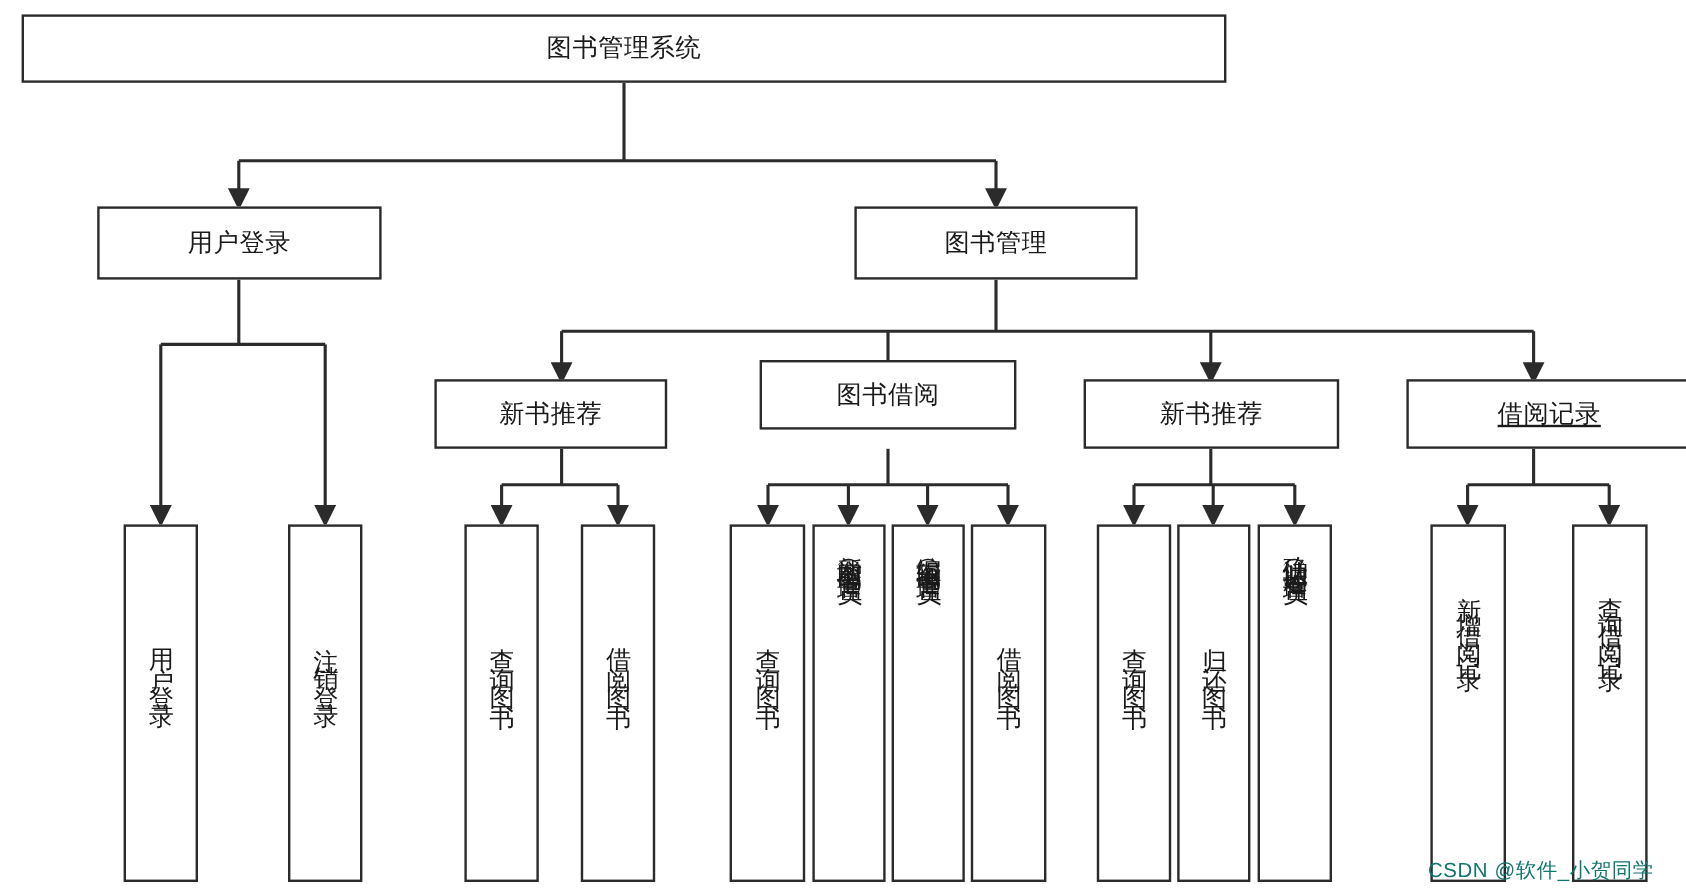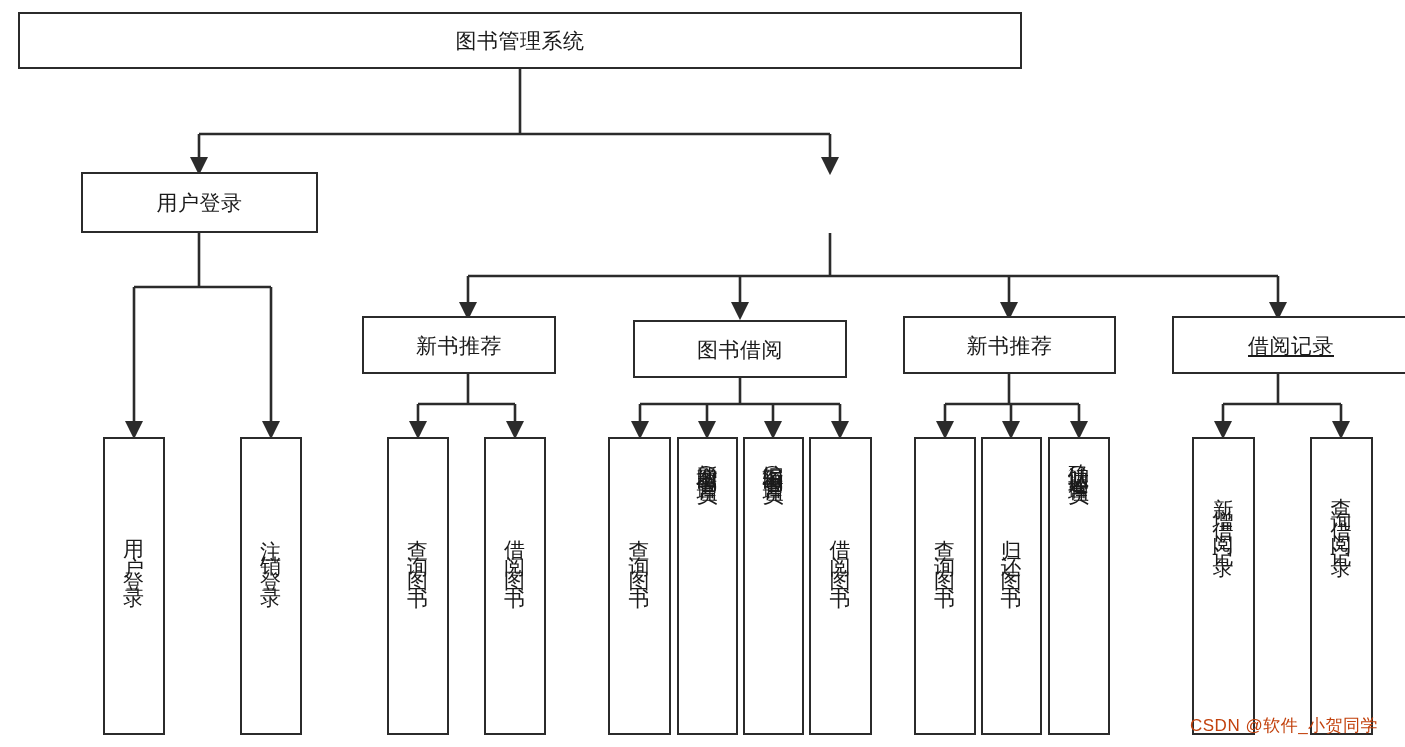--- a/index.html
+++ b/index.html
@@ -54,21 +54,21 @@
     text-orientation: upright;
     font-size: 21px;
     letter-spacing: 3px;
     margin: 0 auto;
   }
   .node.vert.short .node-label  { letter-spacing: 16px; }
   .node.vert.medium .node-label { letter-spacing: 12px; }
   .node.vert.long .node-label   { letter-spacing: 3px; }
   .watermark {
     position: absolute;
-    color: #c2410c;
+    color: #0f766e;
     font-size: 17px;
     letter-spacing: 0.5px;
     white-space: nowrap;
     pointer-events: none;
   }
 </style>
 </head>
 <body>
 
 <div id="diagram-root">
@@ -128,26 +128,29 @@
   </svg>
 
   <div class="node horiz" style="left:18px; top:12px; width:1004px; height:57px;">
     <span class="node-label">图书管理系统</span>
   </div>
 
   <div class="node horiz" style="left:81px; top:172px; width:237px; height:61px;">
     <span class="node-label">用户登录</span>
   </div>
 
+  <div class="node horiz" style="left:712px; top:172px; width:236px; height:61px;">
+    <span class="node-label">图书管理</span>
+  </div>
 
   <div class="node horiz" style="left:362px; top:316px; width:194px; height:58px;">
     <span class="node-label">新书推荐</span>
   </div>
 
-  <div class="node horiz" style="left:633px; top:320px; width:214px; height:58px;">
+  <div class="node horiz" style="left:633px; top:300px; width:214px; height:58px;">
     <span class="node-label">图书借阅</span>
   </div>
 
   <div class="node horiz" style="left:903px; top:316px; width:213px; height:58px;">
     <span class="node-label">新书推荐</span>
   </div>
 
   <div class="node horiz" style="left:1172px; top:316px; width:238px; height:58px;text-decoration:underline;">
     <span class="node-label">借阅记录</span>
   </div>

